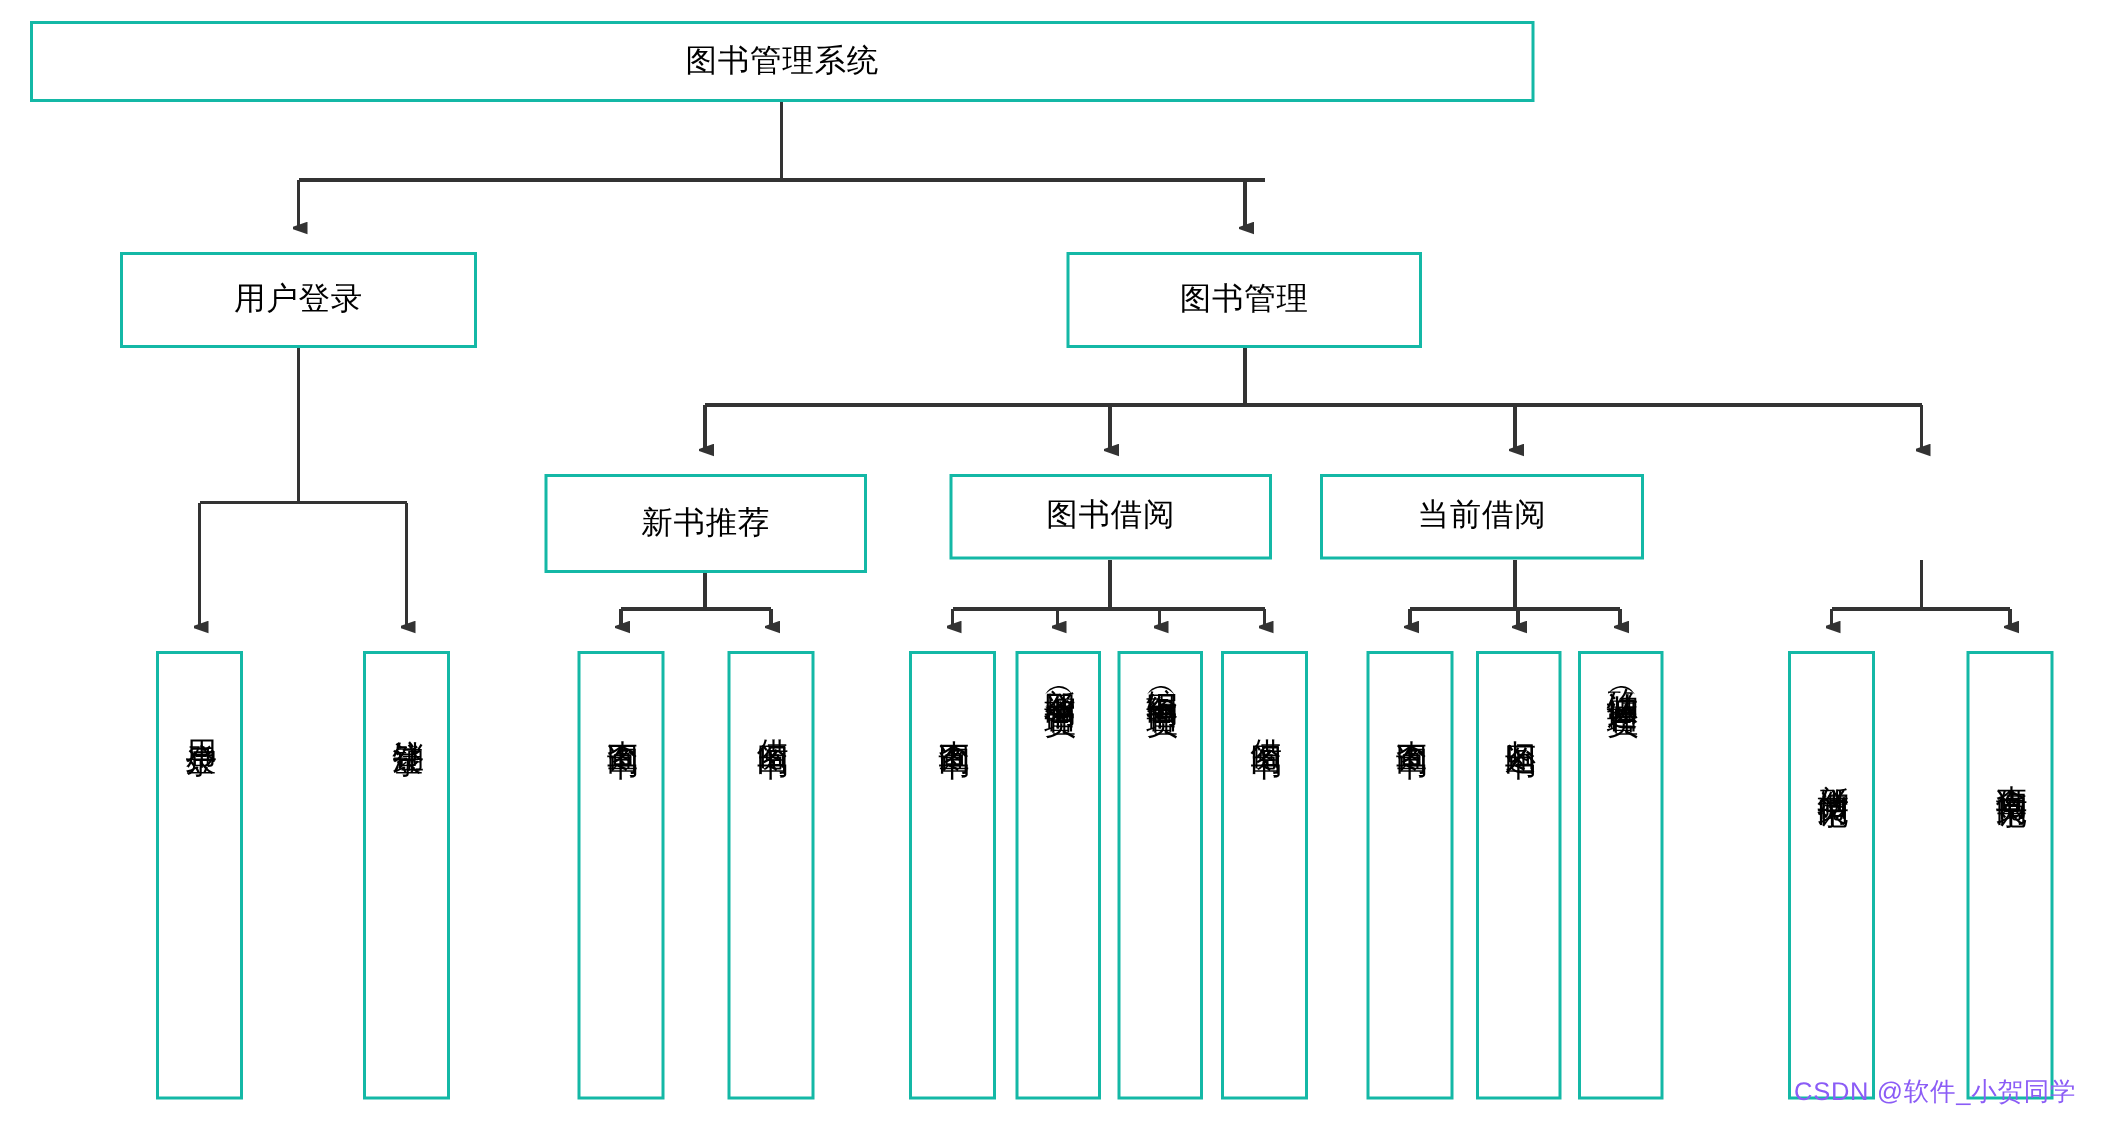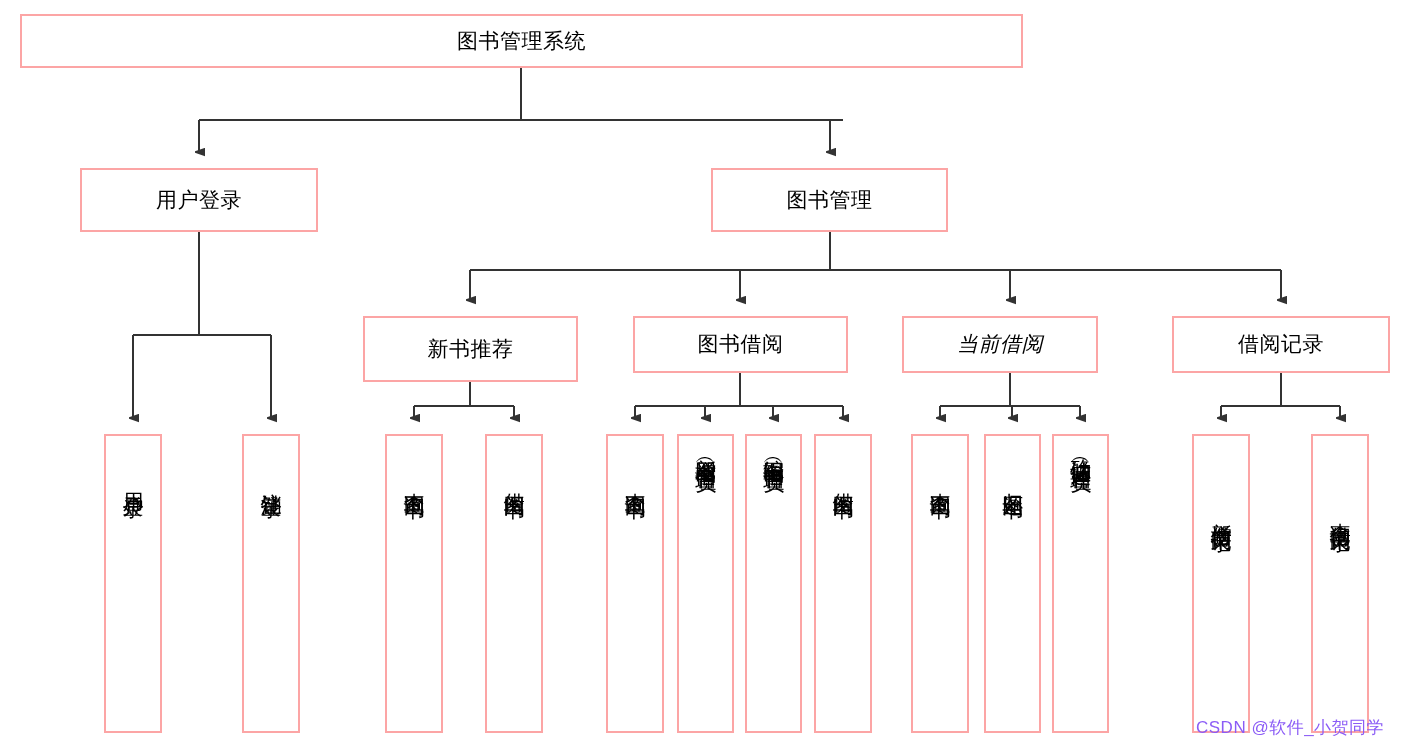--- a/index.html
+++ b/index.html
@@ -22,21 +22,21 @@
   svg.canvas {
     position: absolute;
     left: 0;
     top: 0;
     width: 1405px;
     height: 747px;
   }
   .node-box {
     position: absolute;
     box-sizing: border-box;
-    border: 2px solid #fca5a5;
+    border: 2px solid #14b8a6;
     background: #ffffff;
     display: flex;
     align-items: center;
     justify-content: center;
     color: #000000;
   }
   .node-label-h {
     font-size: 21px;
     line-height: 1.15;
     letter-spacing: 0.5px;
@@ -145,25 +145,22 @@
   <div class="node-box" style="left:711px; top:168px; width:237px; height:64px;">
     <span class="node-label-h">图书管理</span>
   </div>
 
   <div class="node-box" style="left:363px; top:316px; width:215px; height:66px;">
     <span class="node-label-h">新书推荐</span>
   </div>
   <div class="node-box" style="left:633px; top:316px; width:215px; height:57px;">
     <span class="node-label-h">图书借阅</span>
   </div>
-  <div class="node-box" style="left:902px; top:316px; width:196px; height:57px;font-style:italic;">
+  <div class="node-box" style="left:880px; top:316px; width:216px; height:57px;">
     <span class="node-label-h">当前借阅</span>
-  </div>
-  <div class="node-box" style="left:1172px; top:316px; width:218px; height:57px;">
-    <span class="node-label-h">借阅记录</span>
   </div>
 
   <div class="node-box leaf-box pad-mid" style="left:104px; top:434px; width:58px; height:299px;">
     <span class="node-label-v">用户登录</span>
   </div>
   <div class="node-box leaf-box pad-mid" style="left:242px; top:434px; width:58px; height:299px;">
     <span class="node-label-v">注销登录</span>
   </div>
   <div class="node-box leaf-box pad-mid" style="left:385px; top:434px; width:58px; height:299px;">
     <span class="node-label-v">查询图书</span>

